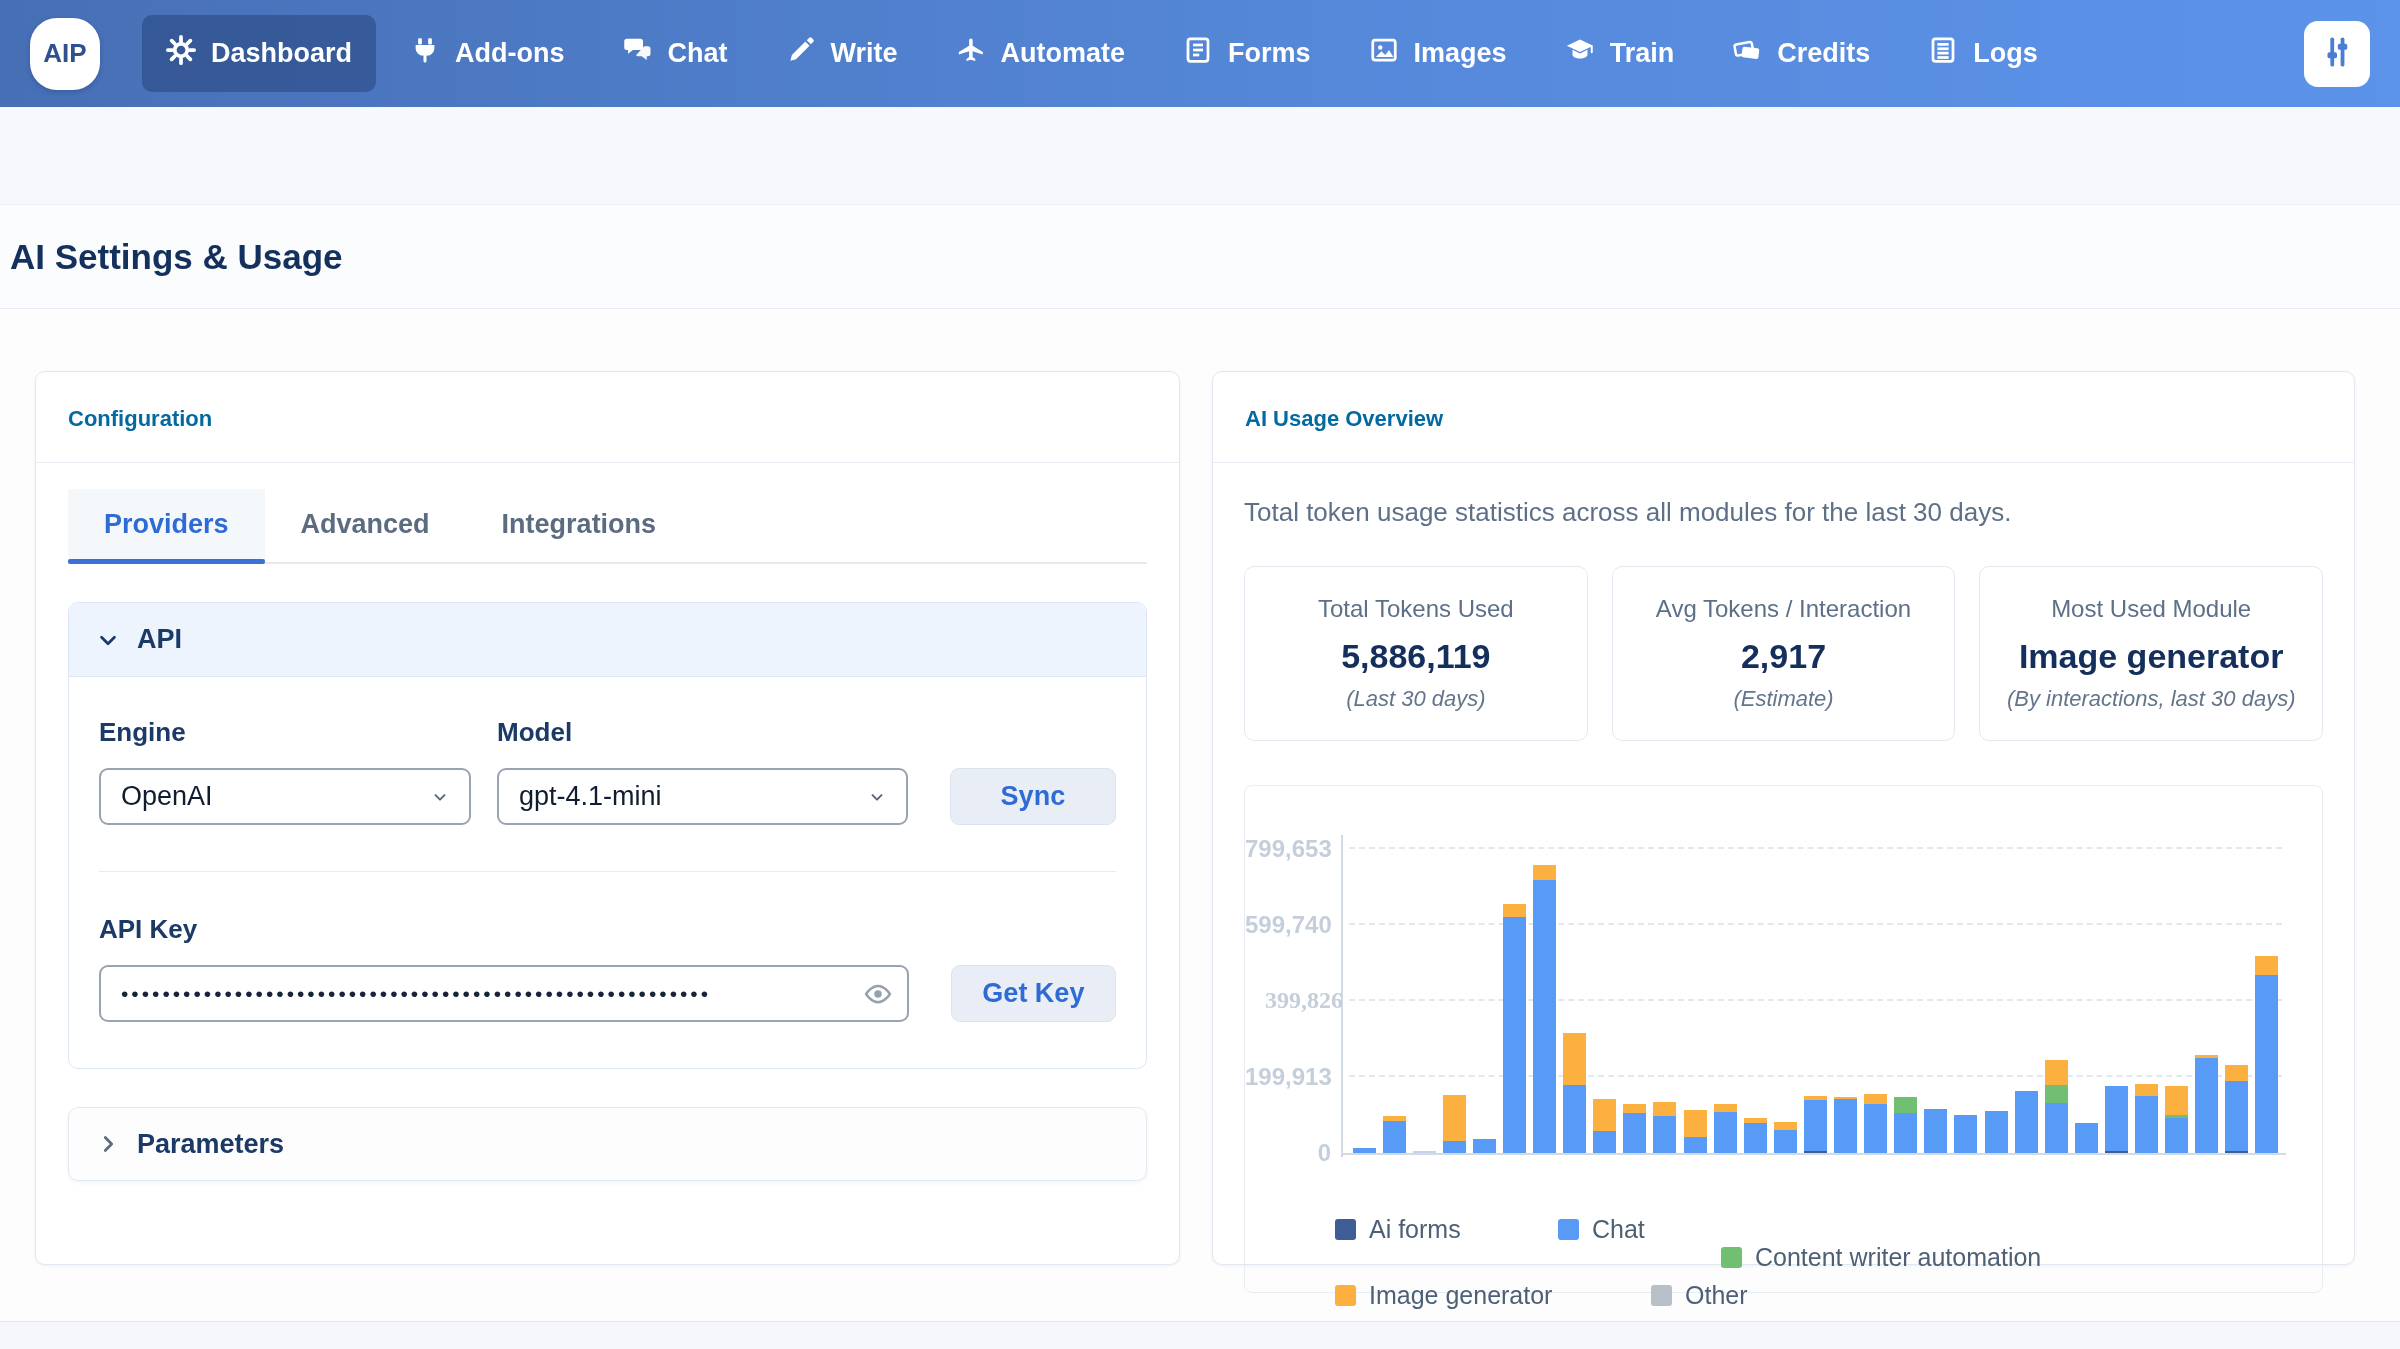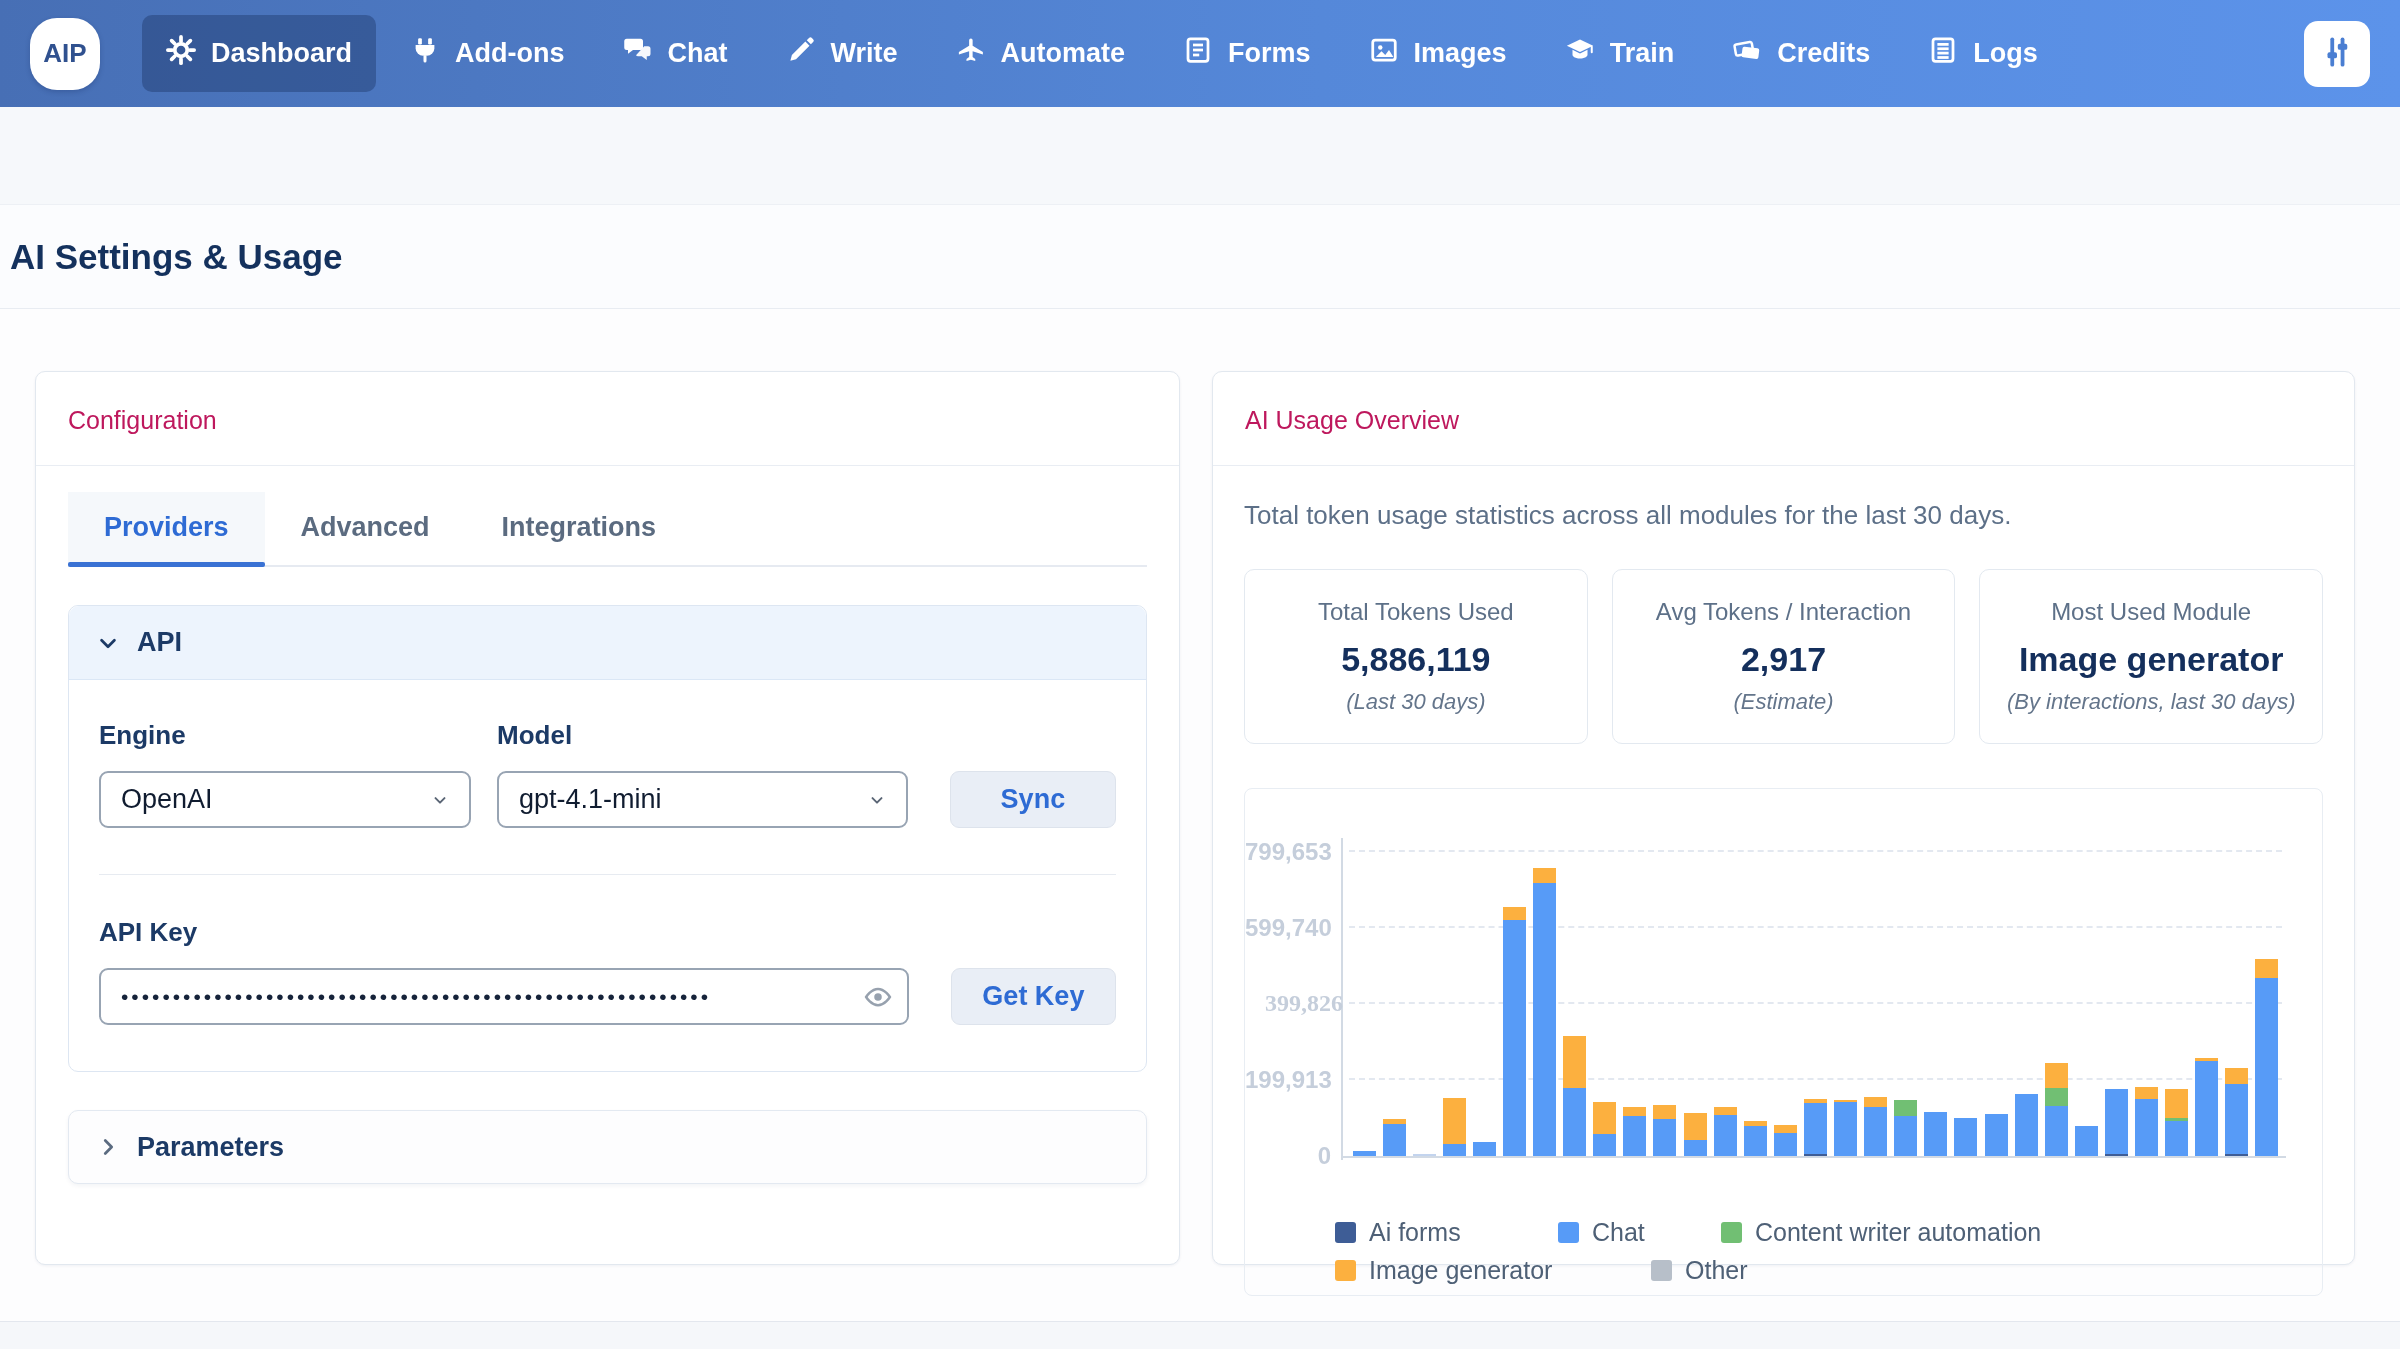--- a/index.html
+++ b/index.html
@@ -27,21 +27,21 @@
                   display: flex; align-items: center; padding-left: 10px; }
   .heading-band h1 { font-size: 35px; font-weight: bold; color: #14315d; }
 
   
   .content { display: flex; gap: 32px; padding: 62px 45px 0 35px; }
   .card { background: #fff; border: 1px solid #e2e8ef; border-radius: 10px;
           box-shadow: 0 1px 3px rgba(16,42,84,.06); height: 894px; }
   .card-left { width: 1145px; }
   .card-right { width: 1143px; }
   .card-header { padding: 34px 32px 30px; border-bottom: 1px solid #e9edf3; }
-  .card-header h2 { font-size: 25px; font-weight: normal; color: #be185d; }
+  .card-header h2 { font-size: 22px; font-weight: bold; color: #0369a1; }
 
   
   .tabs { display: flex; margin: 26px 32px 0; border-bottom: 2px solid #e6eaf1; }
   .tab { padding: 20px 36px 22px; font-size: 27px; font-weight: 600; color: #5b6b80;
          cursor: pointer; position: relative; }
   .tab.active { color: #2e6bd4; background: #f5f8fb; }
   .tab.active::after { content: ""; position: absolute; left: 0; right: 0; bottom: -2px;
                        height: 5px; background: #3a72d4; border-radius: 2px; }
 
   
@@ -527,21 +527,21 @@
           </div>
         <div class="legend" id="chart-legend">
             <div class="legend-item" style="width: 223px;">
               <span class="legend-swatch" style="background: rgb(62, 93, 150);"></span>
               <span>Ai forms</span>
             </div>
             <div class="legend-item" style="width: 163px;">
               <span class="legend-swatch" style="background: rgb(87, 155, 247);"></span>
               <span>Chat</span>
             </div>
-            <div class="legend-item" style="width: 480px;">
+            <div class="legend-item" style="width: 480px; margin-top: 28px;">
               <span class="legend-swatch" style="background: rgb(113, 191, 115);"></span>
               <span>Content writer automation</span>
             </div>
             <div class="legend-item" style="width: 316px;">
               <span class="legend-swatch" style="background: rgb(252, 176, 63);"></span>
               <span>Image generator</span>
             </div>
             <div class="legend-item" style="width: 180px;">
               <span class="legend-swatch" style="background: rgb(183, 191, 201);"></span>
               <span>Other</span>

